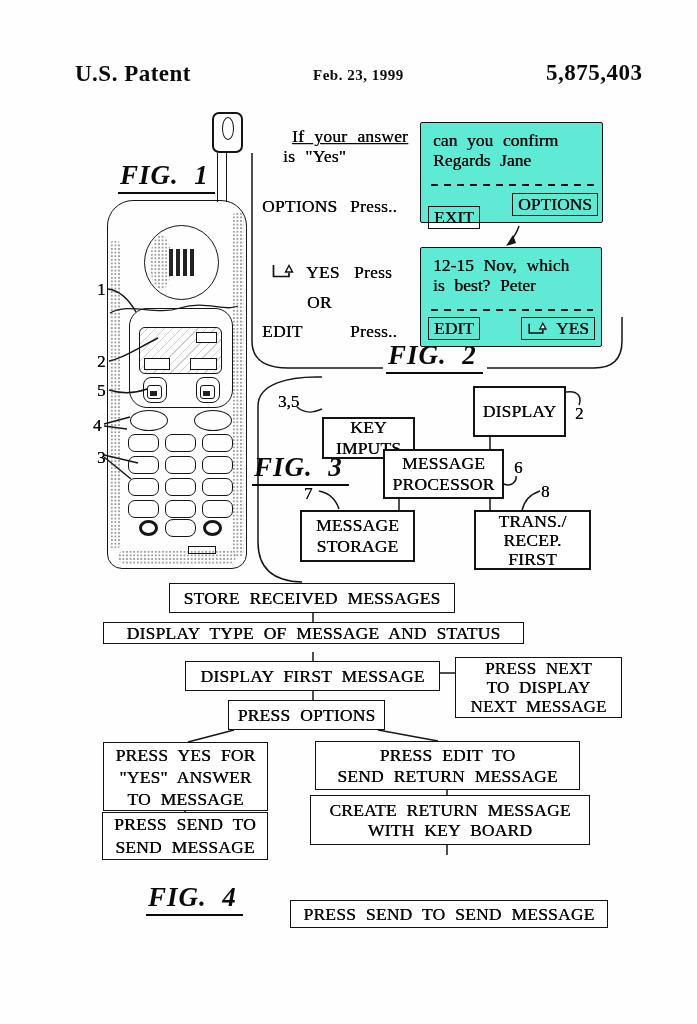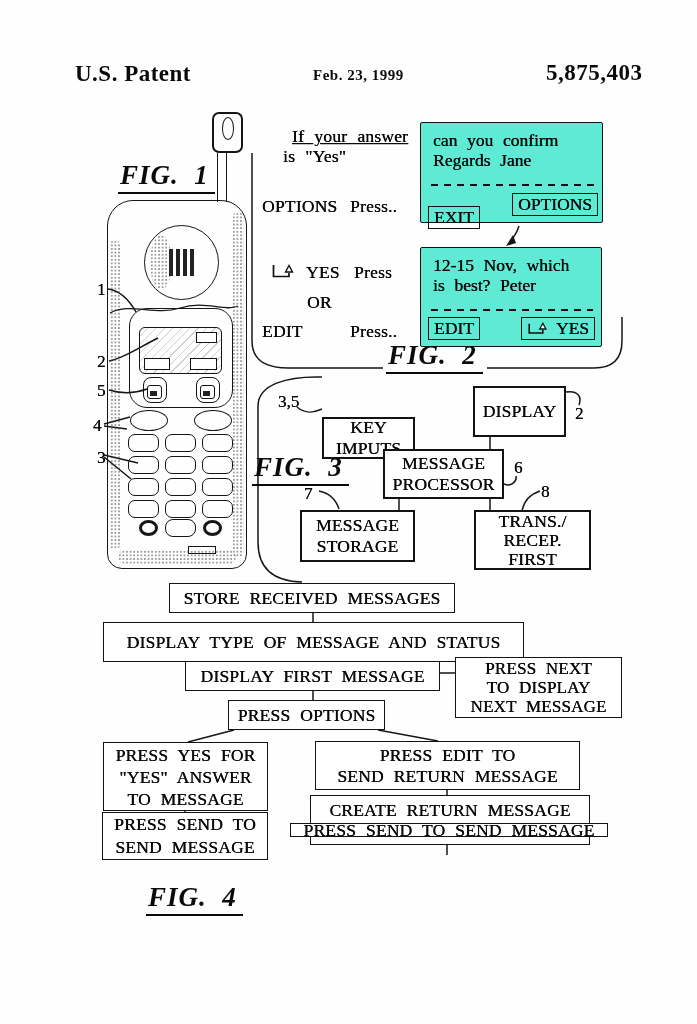--- a/index.html
+++ b/index.html
@@ -205,21 +205,21 @@
 
   <div class="abs refnum ink" style="left:271px;top:392px;margin-left:7px;">3,5</div>
   <div class="abs refnum ink" style="left:575px;top:404px;">2</div>
   <div class="abs refnum ink" style="left:514px;top:458px;">6</div>
   <div class="abs refnum ink" style="left:304px;top:484px;">7</div>
   <div class="abs refnum ink" style="left:541px;top:482px;">8</div>
 
   <div class="abs fc ink" style="left:169px;top:583px;width:286px;height:30px;">
     <span>STORE RECEIVED MESSAGES</span>
   </div>
-  <div class="abs fc ink" style="left:103px;top:622px;width:421px;height:40px;text-align:right;">
+  <div class="abs fc ink" style="left:103px;top:622px;width:421px;height:22px;text-align:right;">
     <span>DISPLAY TYPE OF MESSAGE AND STATUS</span>
   </div>
   <div class="abs fc ink" style="left:185px;top:661px;width:255px;height:30px;">
     <span>DISPLAY FIRST MESSAGE</span>
   </div>
   <div class="abs fc ink" style="left:455px;top:657px;width:167px;height:61px;font-size:17px;line-height:19px;">
     <span>PRESS NEXT</span>
     <span>TO DISPLAY</span>
     <span>NEXT MESSAGE</span>
   </div>
@@ -236,19 +236,19 @@
     <span>SEND RETURN MESSAGE</span>
   </div>
   <div class="abs fc ink" style="left:102px;top:812px;width:166px;height:48px;line-height:23px;">
     <span>PRESS SEND TO</span>
     <span>SEND MESSAGE</span>
   </div>
   <div class="abs fc ink" style="left:310px;top:795px;width:280px;height:50px;">
     <span>CREATE RETURN MESSAGE</span>
     <span>WITH KEY BOARD</span>
   </div>
-  <div class="abs fc ink" style="left:290px;top:823px;width:318px;height:14px;">
+  <div class="abs fc ink" style="left:290px;top:900px;width:318px;height:28px;">
     <span>PRESS SEND TO SEND MESSAGE</span>
   </div>
 
   <div class="abs figlabel" style="left:146px;top:882px;">FIG.  4</div>
 
 </div>
 
 </body></html>

